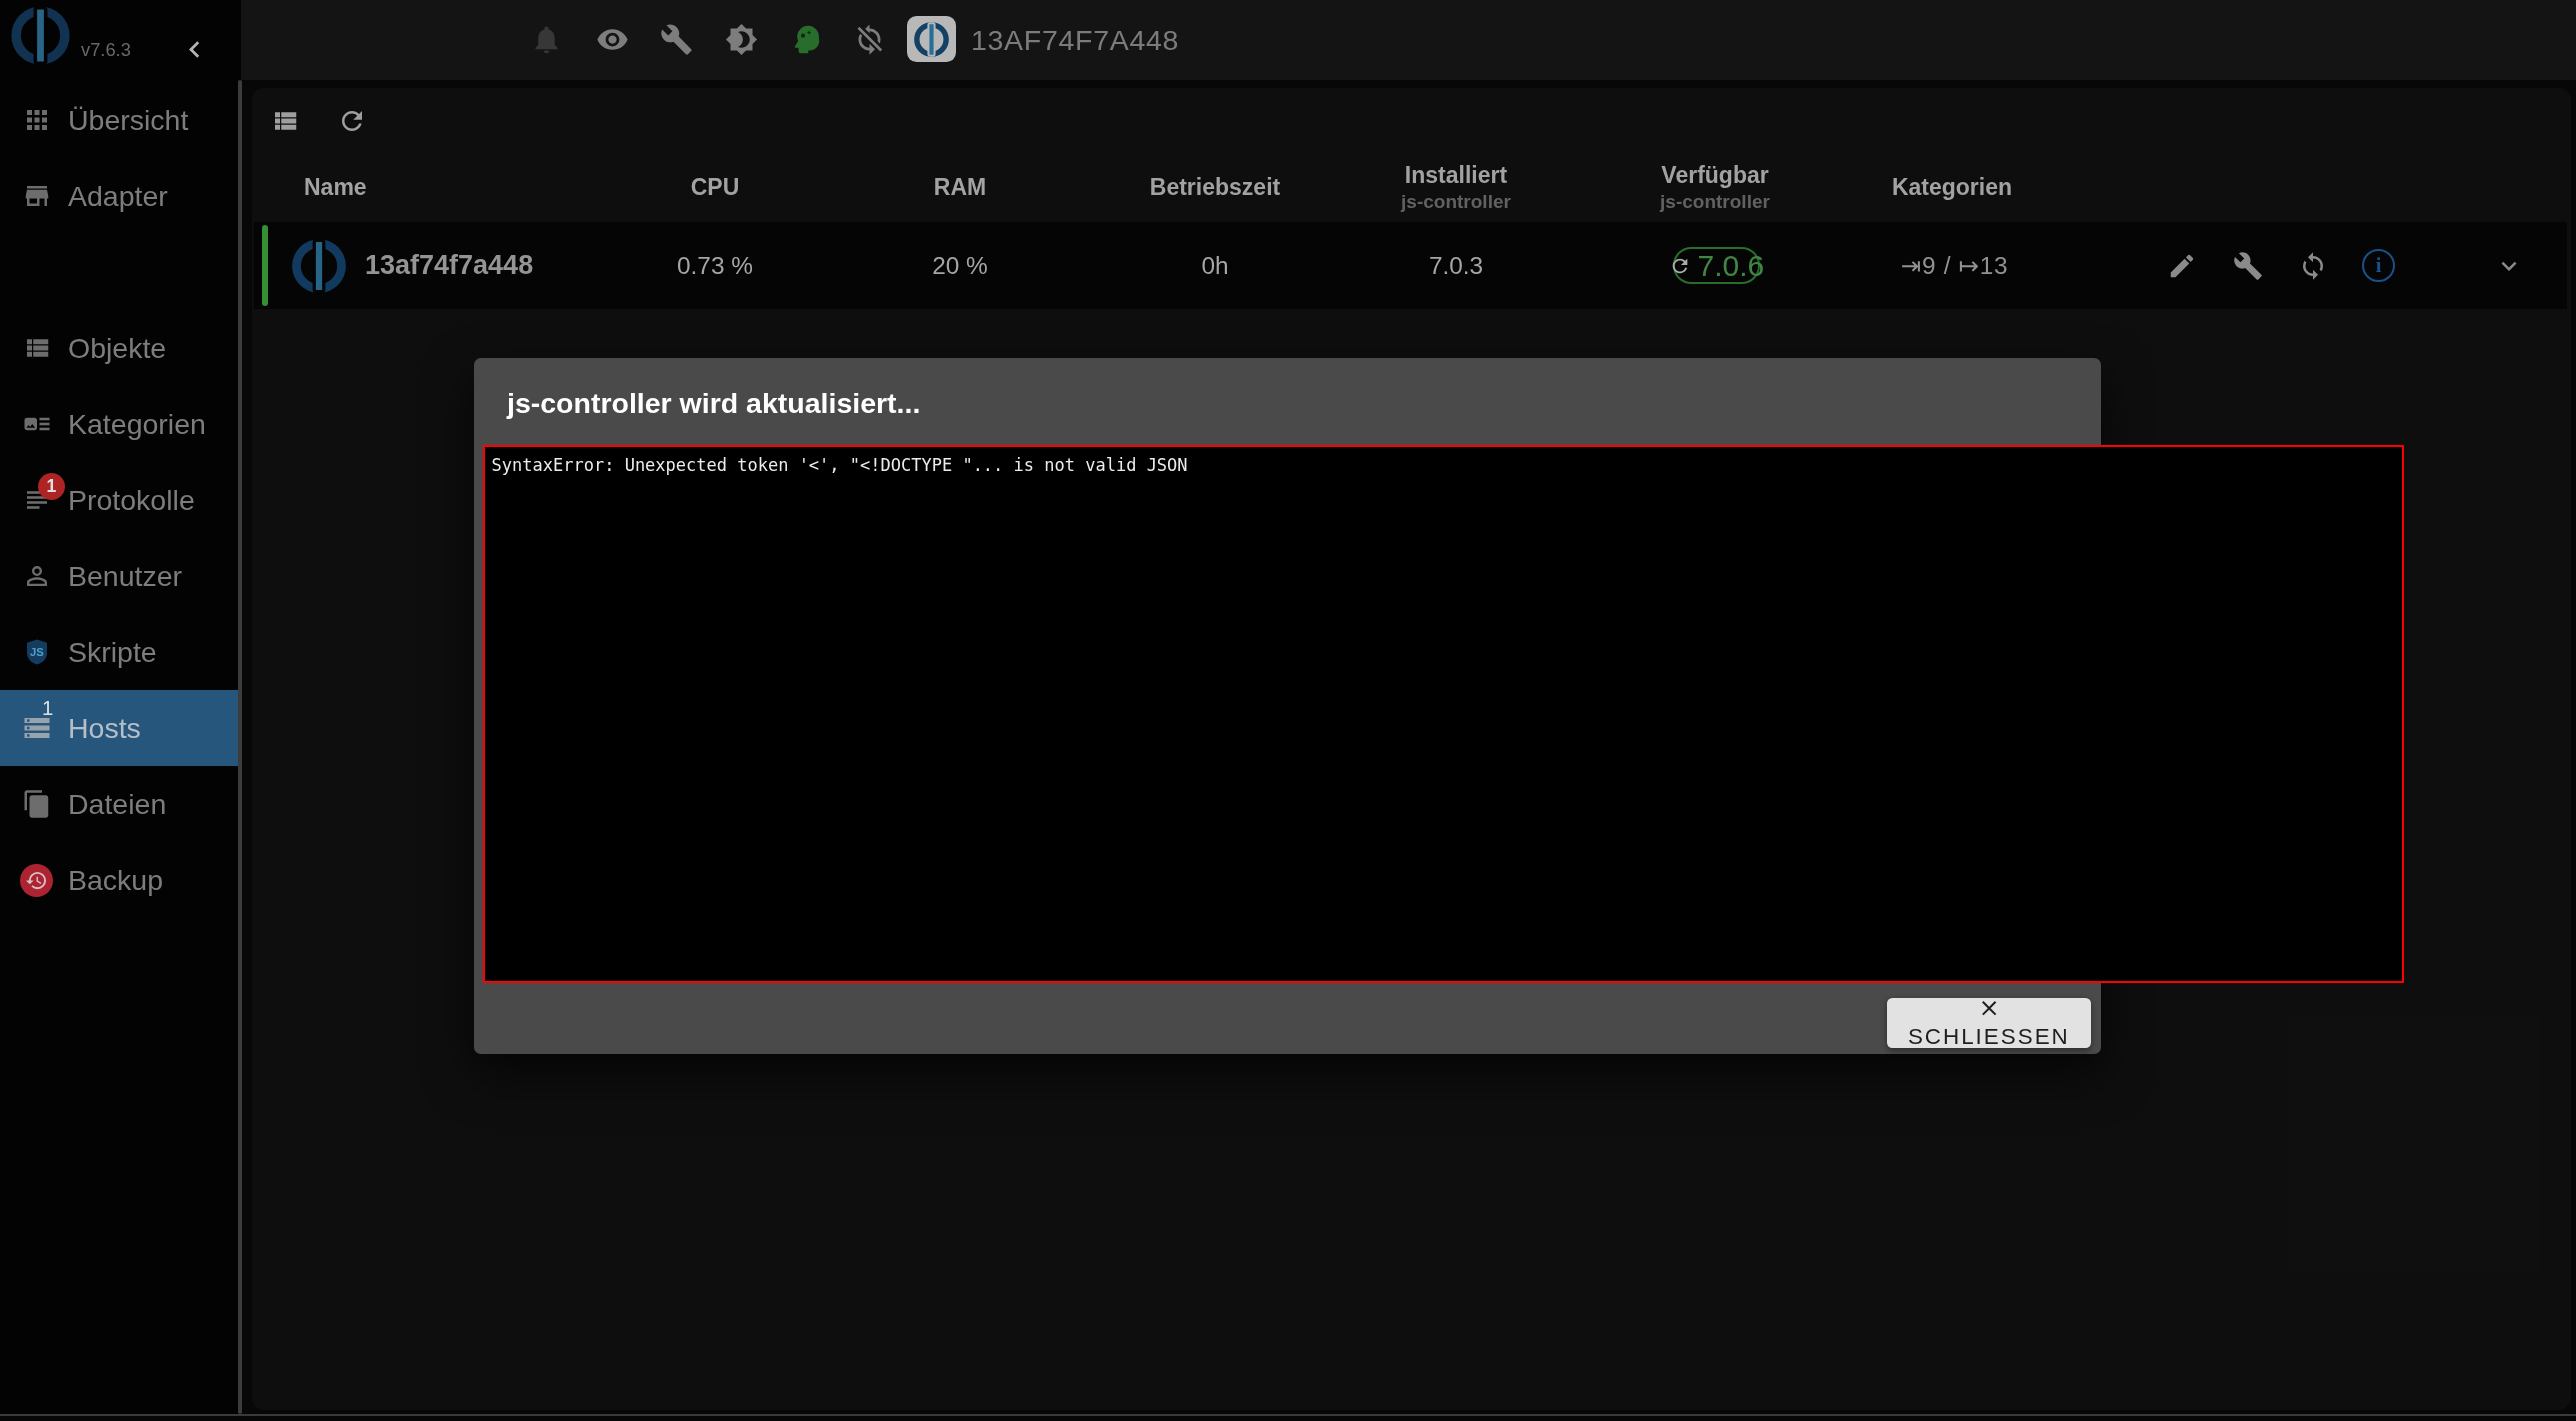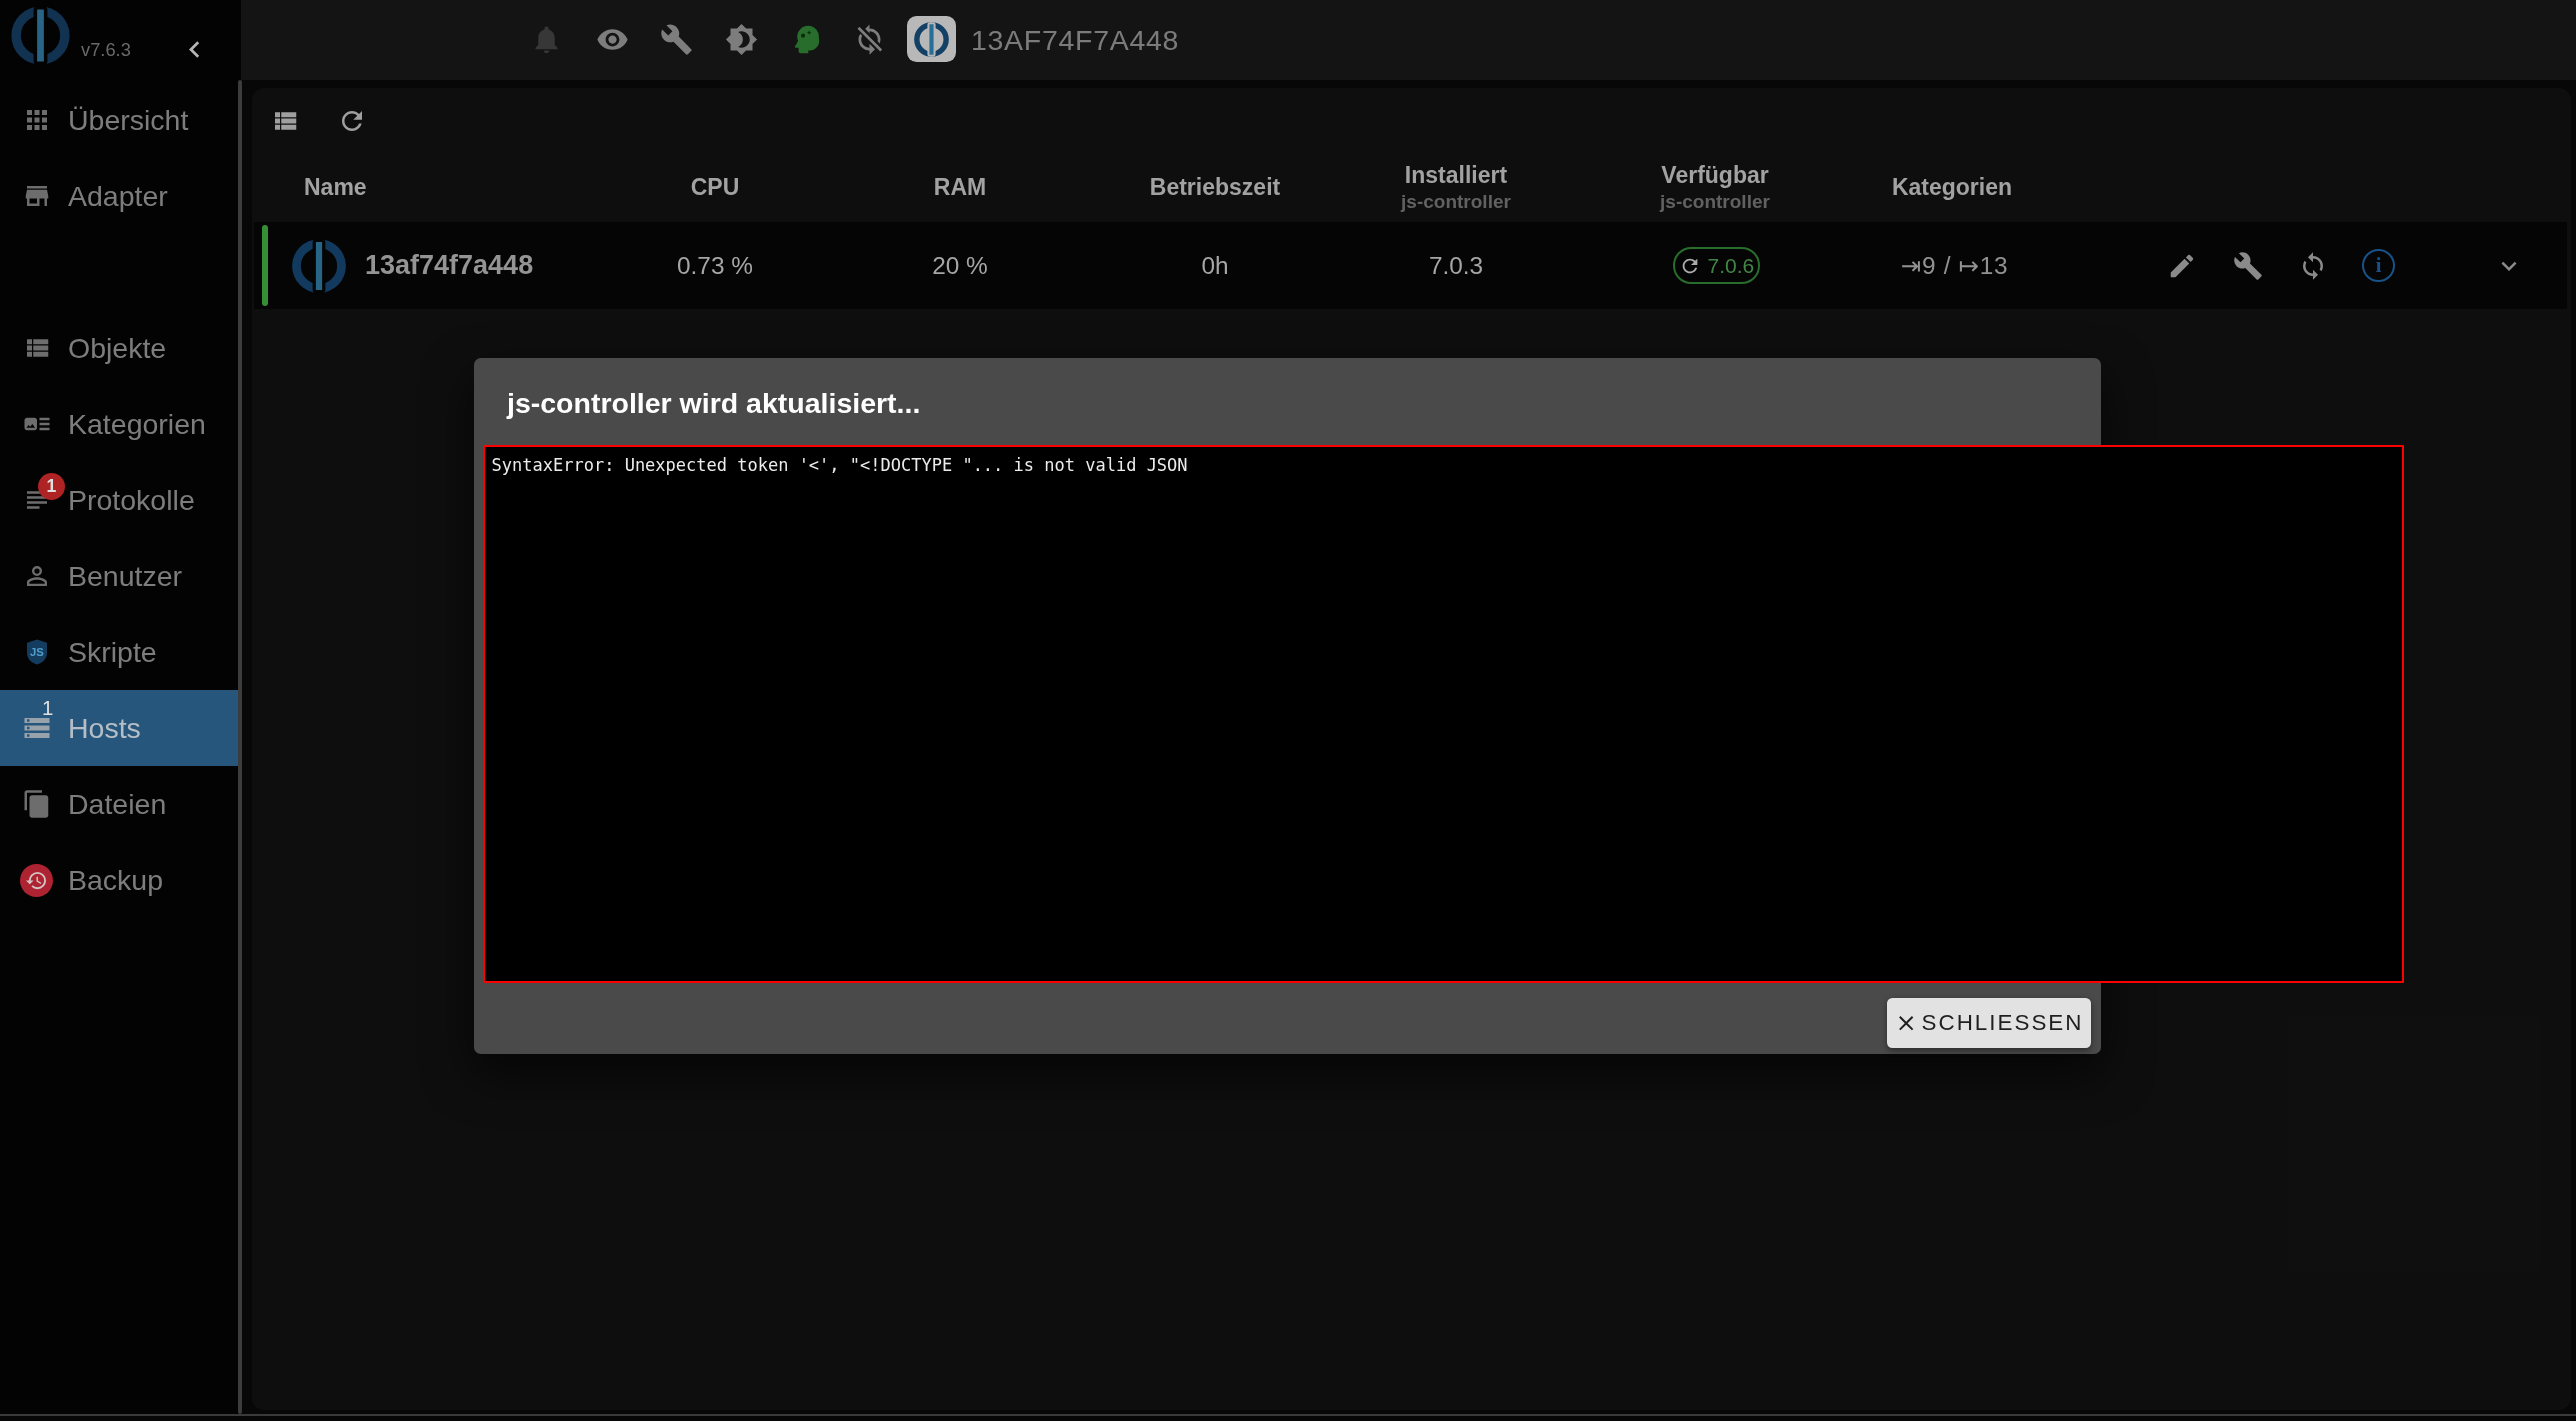--- a/index.html
+++ b/index.html
@@ -93,21 +93,21 @@
   .row-val {
     position:absolute; top:0; height:87px; line-height:87px; width:204px;
     text-align:center; font-size:24.4px; color:#bdbdbd;
   }
   .upd-pill {
     position:absolute; left:1419px; top:25px; width:87px; height:37px;
     border:2px solid #2e7d32; border-radius:18.3px; cursor:pointer;
     display:flex; align-items:center; justify-content:center; gap:6.8px;
   }
   .upd-pill svg { width:22px; height:22px; }
-  .upd-pill .v { font-size:21px; color:#4c9950; }
+  .upd-pill .v { font-size:30px; color:#4c9950; }
   .row-events { width:217px; color:#a6a6a6; letter-spacing:0.7px; }
   .row-act { position:absolute; top:28.5px; width:30px; height:30px; cursor:pointer; }
   .row-act svg { width:30px; height:30px; }
   .info-ring {
     position:absolute; left:2108px; top:27px; width:33px; height:33px;
     border:2.7px solid #1c5e9b; border-radius:50%; cursor:pointer;
     display:flex; align-items:center; justify-content:center;
     color:#1c5e9b; font-size:20.4px; font-weight:bold; font-family:"Liberation Serif", serif;
   }
 
@@ -129,20 +129,21 @@
   }
   .terminal .line {
     font-family:"DejaVu Sans Mono", monospace;
     font-size:17px; color:#ececec; white-space:pre;
   }
   .close-btn {
     position:absolute; right:10.2px; top:640px; width:204px; height:50px;
     background:#e2e2e2; border:none; border-radius:5.4px; cursor:pointer;
     display:flex; align-items:center; justify-content:center; gap:3px;
     box-shadow:0 2.7px 6.8px rgba(0,0,0,0.4);
+    flex-direction:column;
   }
   .close-btn svg { width:24.4px; height:24.4px; }
   .close-btn .t {
     font-size:22.4px; color:#1f1f1f; letter-spacing:2px;
     font-family:"Liberation Sans", sans-serif;
   }
 
   .frame-bottom { position:absolute; left:0; top:1414px; width:100%; height:2px; background:#3a3a3a; }
 </style>
 </head>

